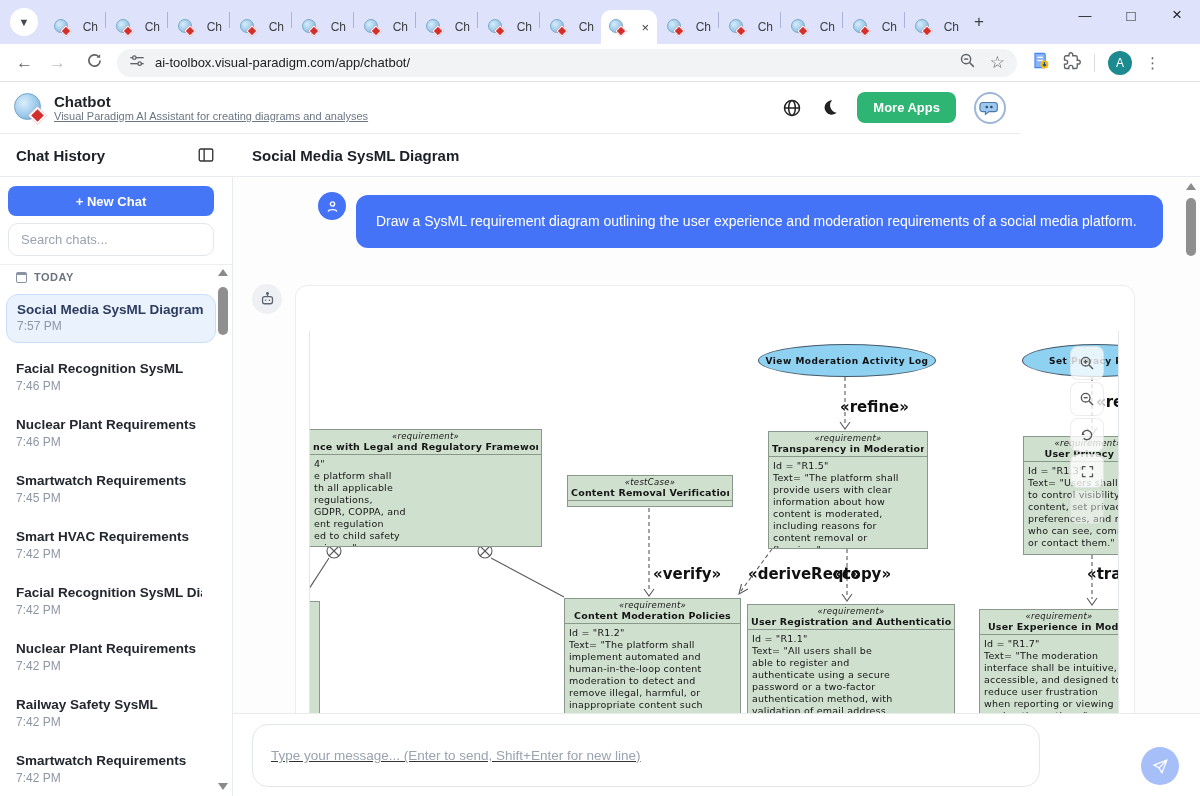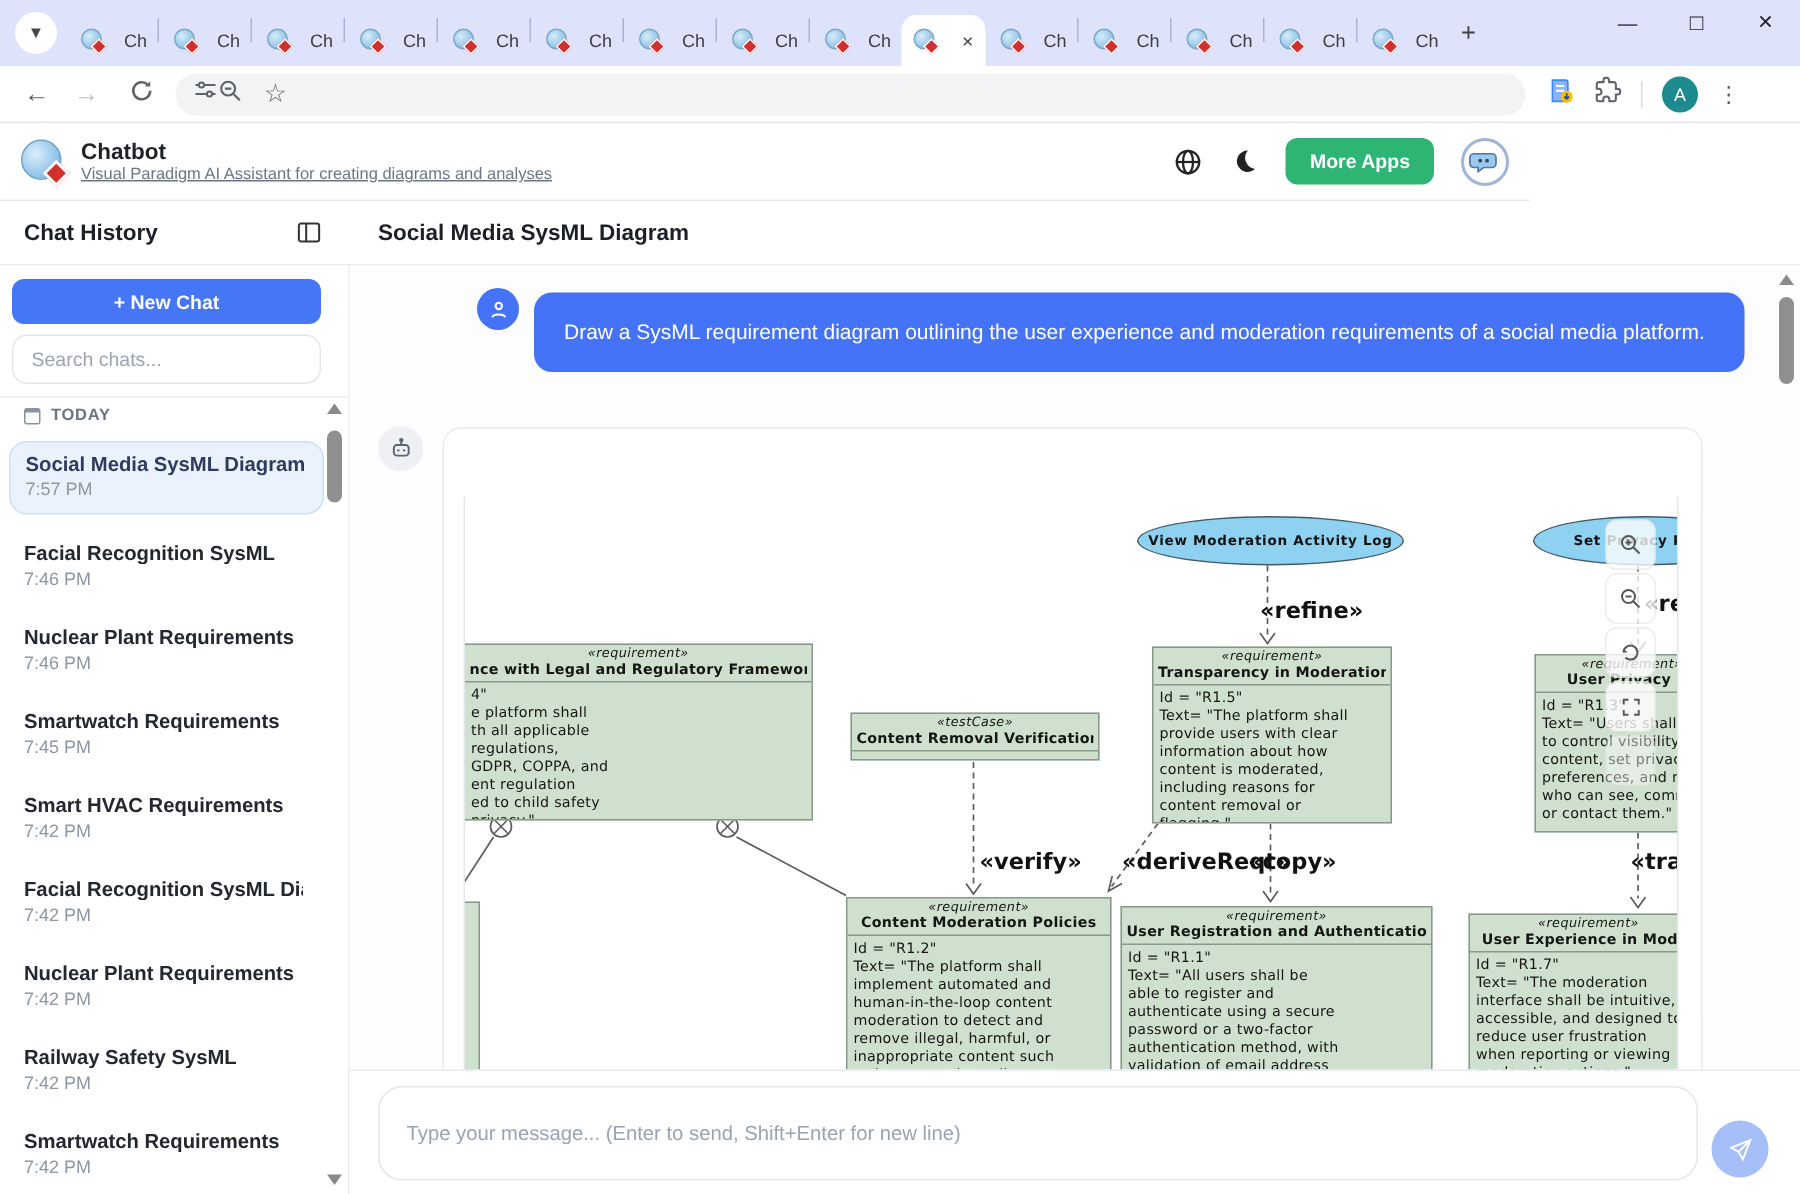--- a/index.html
+++ b/index.html
@@ -95,21 +95,21 @@
   .req-body { padding:3px 4px; font-size:9.5px; line-height:12px; letter-spacing:.2px; white-space:pre-line; }
   .rel-label { position:absolute; font-family:"DejaVu Sans", sans-serif; font-size:15px; font-weight:bold; color:#111; white-space:nowrap; }
   #dg-controls { position:absolute; left:760px; top:15px; width:34px; display:flex; flex-direction:column; gap:2px; }
   .dg-btn { width:34px; height:34px; border-radius:8px; background:rgba(255,255,255,.78); border:1px solid rgba(0,0,0,.07); display:flex; align-items:center; justify-content:center; color:#555; }
 
   
   #main-scroll { left:1185px; top:177px; width:13px; height:536px; }
 
   
   #inputpanel { left:233px; top:713px; width:967px; height:83px; background:#fff; border-top:1px solid #e8eaed; }
-  #msg-input { position:absolute; left:19px; top:10px; width:880px; height:63px; border:1px solid #e3e6ea; border-radius:16px; padding:0 18px; font-size:13.5px; color:#333; outline:none; font-family:"Liberation Sans", sans-serif; }
+  #msg-input { position:absolute; left:19px; top:10px; width:788px; height:63px; border:1px solid #e3e6ea; border-radius:16px; padding:0 18px; font-size:13.5px; color:#333; outline:none; font-family:"Liberation Sans", sans-serif;text-decoration:underline; }
   #msg-input::placeholder { color:#9aa3af; }
   #send-btn { position:absolute; left:908px; top:33px; width:38px; height:38px; border-radius:50%; background:#a7bff9; border:none; display:flex; align-items:center; justify-content:center; }
 </style>
 </head>
 <body>
 
 <div id="stage">
 
   <div id="tabstrip" class="abs">
     <div class="tabsearch-btn">▼</div>
@@ -254,20 +254,21 @@
       <span>
         <svg width="16" height="16" viewBox="0 0 24 24" fill="none" stroke="#5f6368" stroke-width="2">
             <circle cx="8" cy="7" r="2.6"></circle>
             <line x1="2" y1="7" x2="5.4" y2="7"></line>
             <line x1="10.6" y1="7" x2="22" y2="7"></line>
             <circle cx="16" cy="16" r="2.6"></circle>
             <line x1="2" y1="16" x2="13.4" y2="16"></line>
             <line x1="18.6" y1="16" x2="22" y2="16"></line>
           </svg>
       </span>
+      <span id="omni-url">ai-toolbox.visual-paradigm.com/app/chatbot/</span>
       <span class="omni-right">
         <span>
           <svg width="17" height="17" viewBox="0 0 24 24" fill="none" stroke="#5f6368" stroke-width="2">
               <circle cx="10" cy="10" r="6.5"></circle>
               <line x1="15" y1="15" x2="21" y2="21"></line>
               <line x1="7" y1="10" x2="13" y2="10"></line>
             </svg>
         </span>
         <span style="color:#5f6368; font-size:17px;">☆</span>
       </span>

